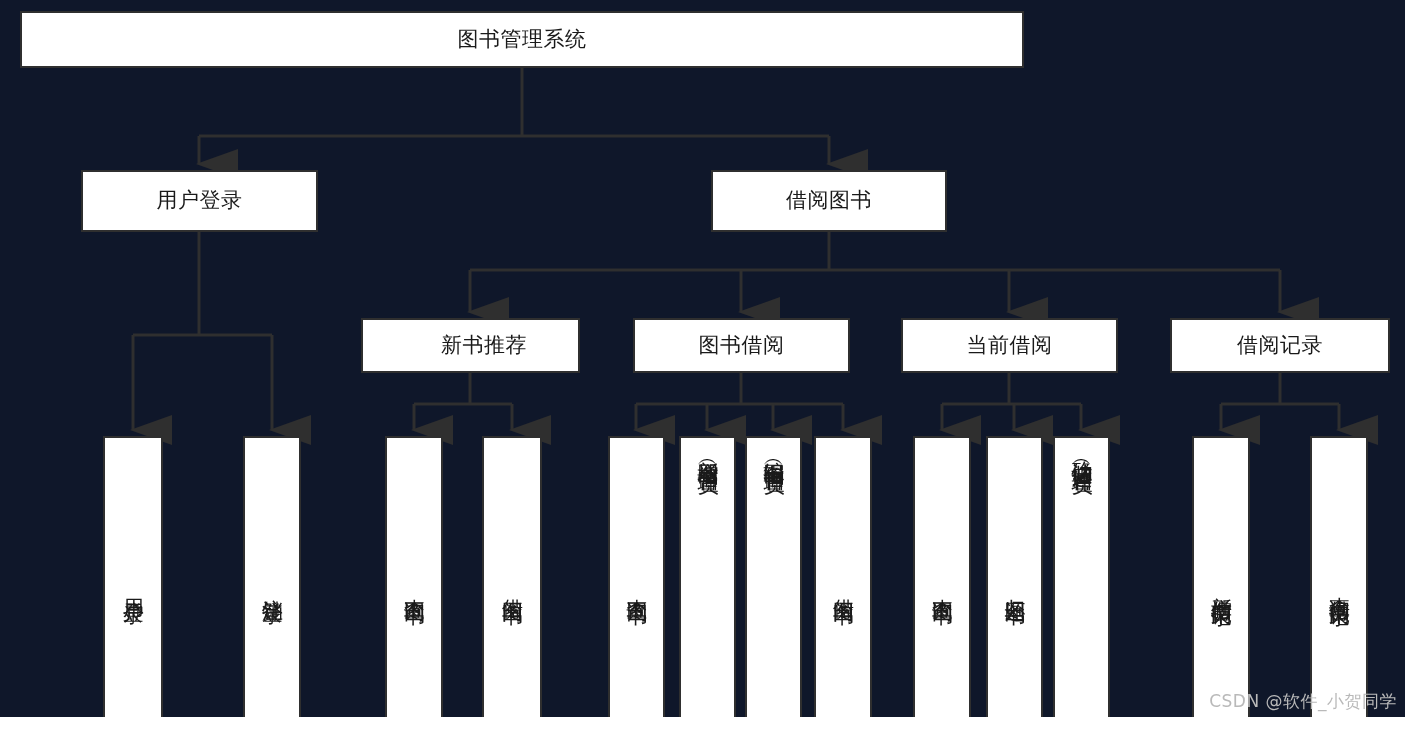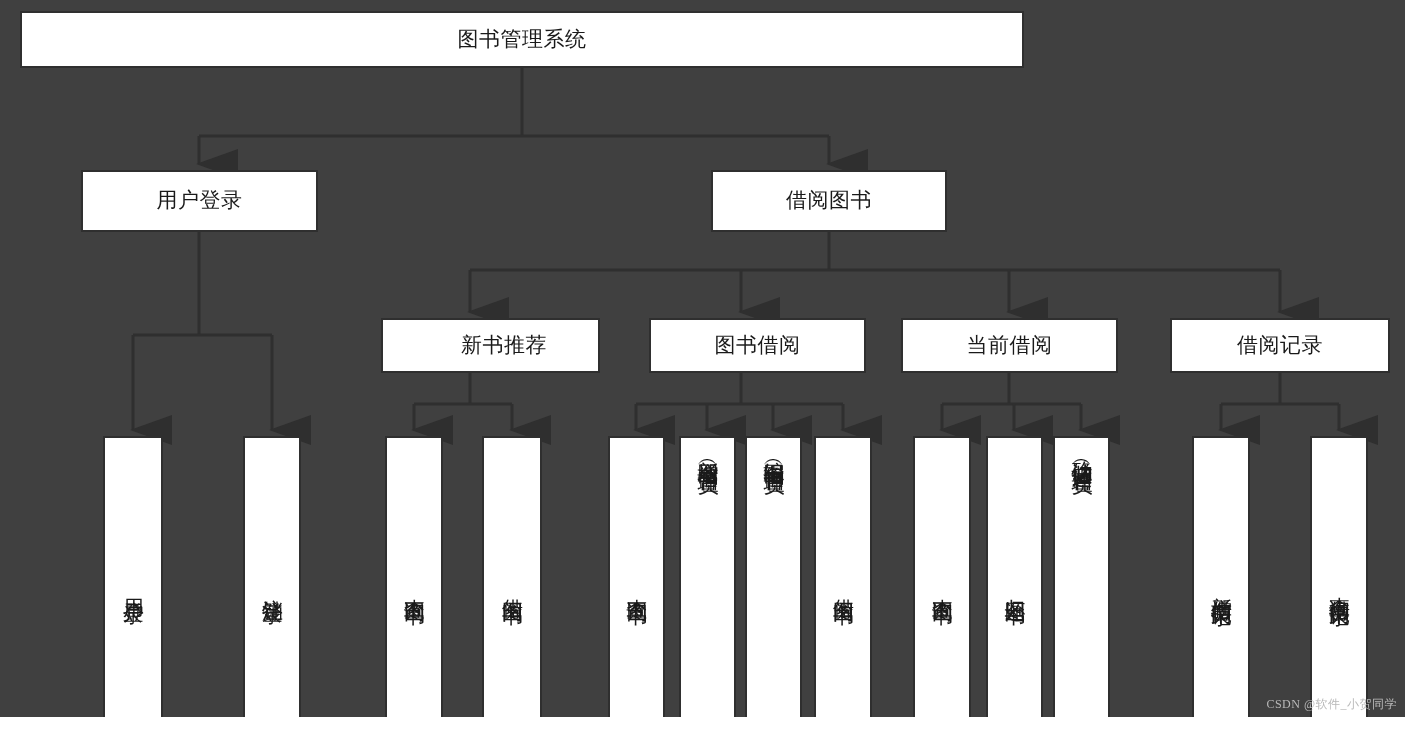--- a/index.html
+++ b/index.html
@@ -4,21 +4,21 @@
 <style>
   html, body {
     margin: 0;
     padding: 0;
     background: #ffffff;
   }
   #canvas {
     position: relative;
     width: 1405px;
     height: 717px;
-    background: #404040;
+    background: #0f172a;
     font-family: "DejaVu Sans", "Liberation Sans", sans-serif;
     overflow: hidden;
   }
   #wires {
     position: absolute;
     left: 0;
     top: 0;
     width: 1405px;
     height: 747px;
     pointer-events: none;
@@ -57,26 +57,25 @@
     white-space: nowrap;
   }
   .v-node.pad-mid {
     align-items: center;
     padding-top: 0;
   }
   #watermark {
     position: absolute;
     right: 8px;
     bottom: 4px;
-    font-size: 12px;
+    font-size: 17px;
     color: #b9b9b9;
     letter-spacing: 0.5px;
     z-index: 3;
     white-space: nowrap;
-    font-family: Liberation Serif, serif;
   }
 </style>
 </head>
 <body>
 
 <div id="canvas">
 
   <svg id="wires" viewBox="0 0 1405 747" width="1405" height="747">
     <defs>
       <marker id="arrow" viewBox="0 0 12 14" refX="6" refY="13" markerWidth="12" markerHeight="14" orient="auto-start-reverse">
@@ -131,24 +130,24 @@
     <span class="node-label">图书管理系统</span>
   </div>
 
   <div class="node h-node" id="node-l2-0" style="left: 81px; top: 170px; width: 237px; height: 62px;">
     <span class="node-label">用户登录</span>
   </div>
   <div class="node h-node" id="node-l2-1" style="left: 711px; top: 170px; width: 236px; height: 62px;">
     <span class="node-label">借阅图书</span>
   </div>
 
-  <div class="node h-node" id="node-l3-0" style="left: 381px; top: 318px; width: 219px; height: 55px; padding-left: 27px;">
+  <div class="node h-node" id="node-l3-0" style="left: 361px; top: 318px; width: 219px; height: 55px; padding-left: 27px;">
     <span class="node-label">新书推荐</span>
   </div>
-  <div class="node h-node" id="node-l3-1" style="left: 633px; top: 318px; width: 217px; height: 55px; margin-left: 16px;">
+  <div class="node h-node" id="node-l3-1" style="left: 633px; top: 318px; width: 217px; height: 55px;">
     <span class="node-label">图书借阅</span>
   </div>
   <div class="node h-node" id="node-l3-3" style="left: 1170px; top: 318px; width: 220px; height: 55px;">
     <span class="node-label">借阅记录</span>
   </div>
   <div class="node h-node" id="node-l3-2" style="left: 901px; top: 318px; width: 217px; height: 55px;">
     <span class="node-label">当前借阅</span>
   </div>
 
   <div class="node v-node pad-mid" id="node-leaf-0" style="left: 103px; top: 436px; width: 60px; height: 299px;">

